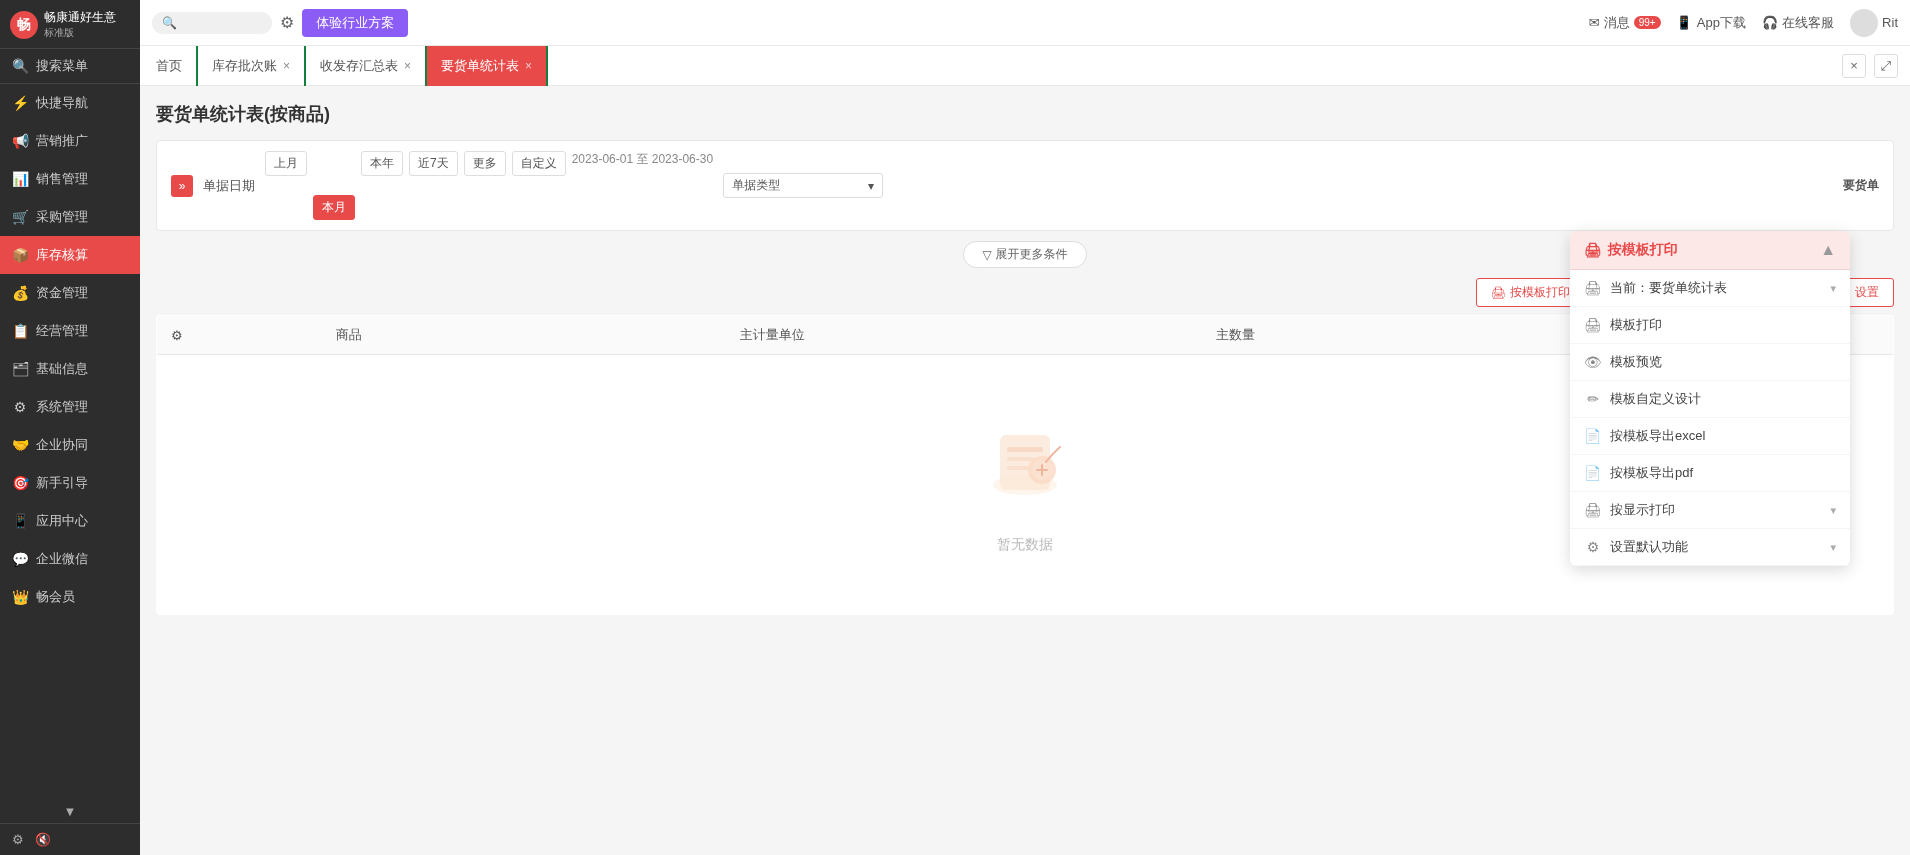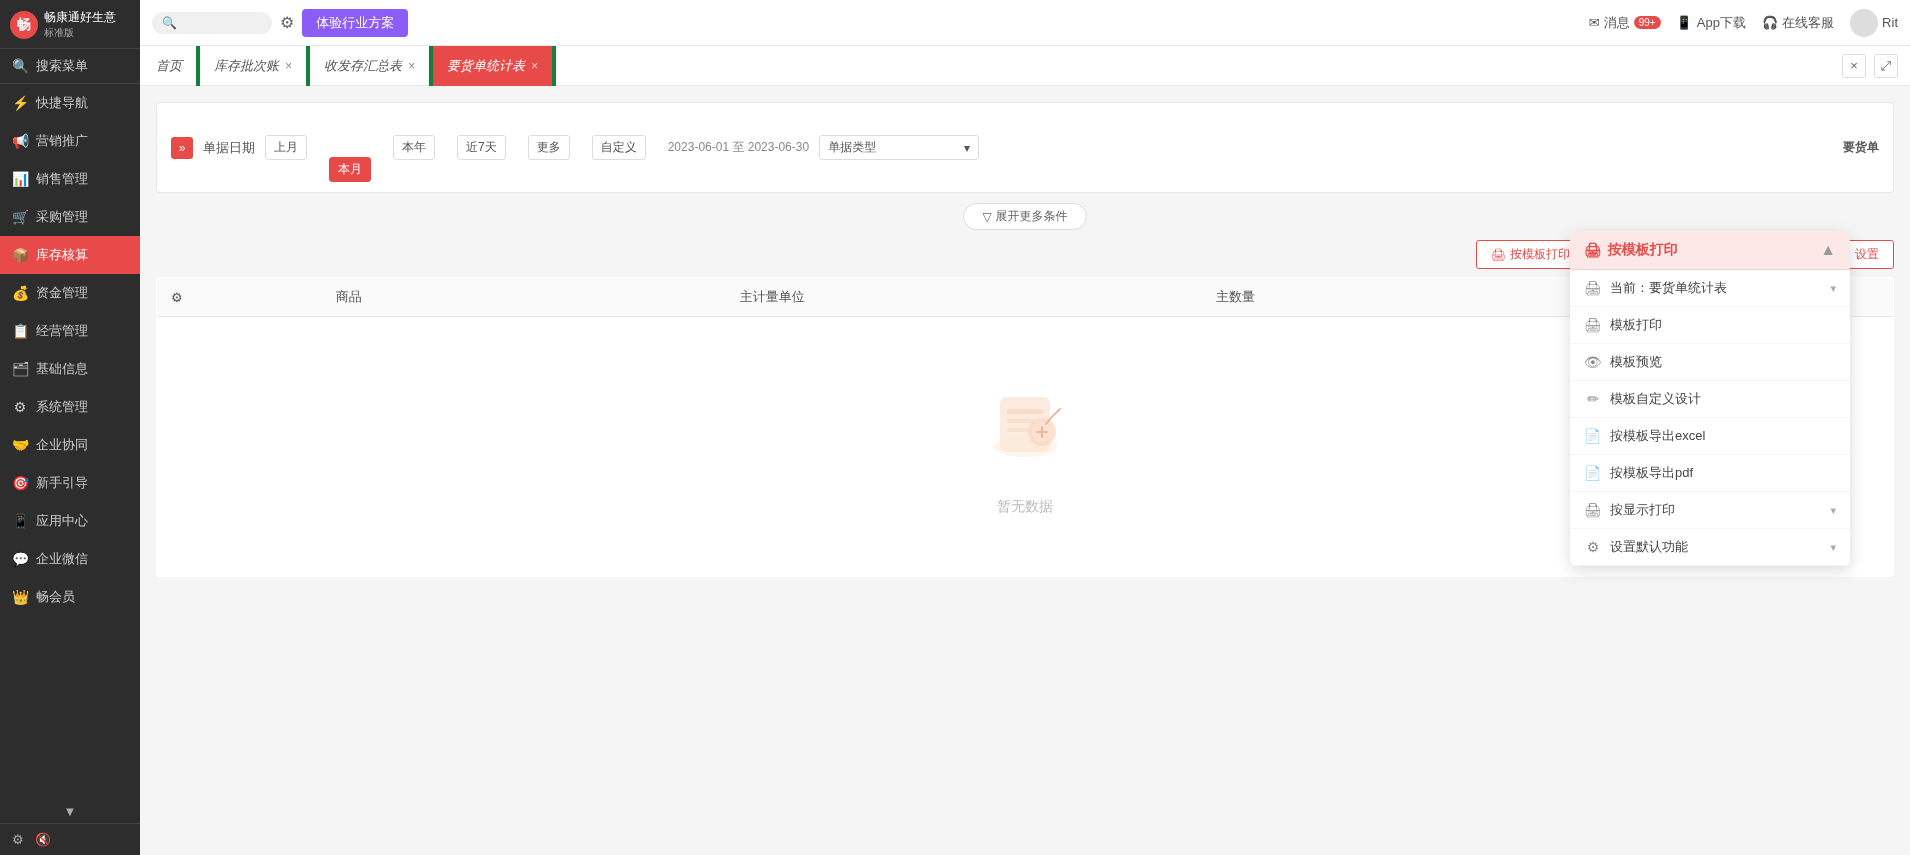--- a/index.html
+++ b/index.html
@@ -117,23 +117,22 @@
       flex-shrink: 0;
       gap: 0;
     }
     .tab {
       padding: 0 14px;
       height: 40px;
       display: flex; align-items: center; gap: 6px;
       cursor: pointer;
       font-size: 13px;
       color: #555;
-      border-right: 4px solid #15803d;
+      border-right: 2px solid #15803d;
       white-space: nowrap;
-      font-style: italic;
     }
     .tab:first-child { padding-left: 4px; border-left: none; }
     .tab.active {
       background: #e84a4a;
       color: #fff;
     }
     .tab-close { font-size: 12px; color: inherit; opacity: 0.7; }
     .tabs-actions {
       margin-left: auto;
       display: flex; gap: 8px; align-items: center;
@@ -175,21 +174,21 @@
       background: #e84a4a;
       color: #fff;
       border: none;
       border-radius: 3px;
       width: 22px; height: 22px;
       display: flex; align-items: center; justify-content: center;
       cursor: pointer; font-size: 12px;
     }
     .filter-label { color: #555; font-size: 13px; white-space: nowrap; }
     .filter-date-group {
-      display: flex; align-items: center; gap: 22px;
+      display: flex; align-items: flex-start; gap: 6px;
     }
     .date-btn {
       padding: 3px 8px;
       border: 1px solid #ddd;
       border-radius: 3px;
       cursor: pointer;
       font-size: 12px;
       color: #555;
       background: #fff;
     }
@@ -460,20 +459,21 @@
       <span class="tab-close">×</span>
     </div>
     <div class="tabs-actions">
       <div class="tab-action-btn">×</div>
       <div class="tab-action-btn">⤢</div>
     </div>
   </div>
 
   <div class="content">
 
+    <div class="page-title">要货单统计表(按商品)</div>
 
     <div class="filter-bar">
       <button class="filter-expand-btn">»</button>
       <span class="filter-label">单据日期</span>
       <div class="filter-date-group">
         <button class="date-btn">上月</button>
         <button class="date-btn active">本月</button>
         <button class="date-btn">本年</button>
         <button class="date-btn">近7天</button>
         <button class="date-btn">更多</button>

